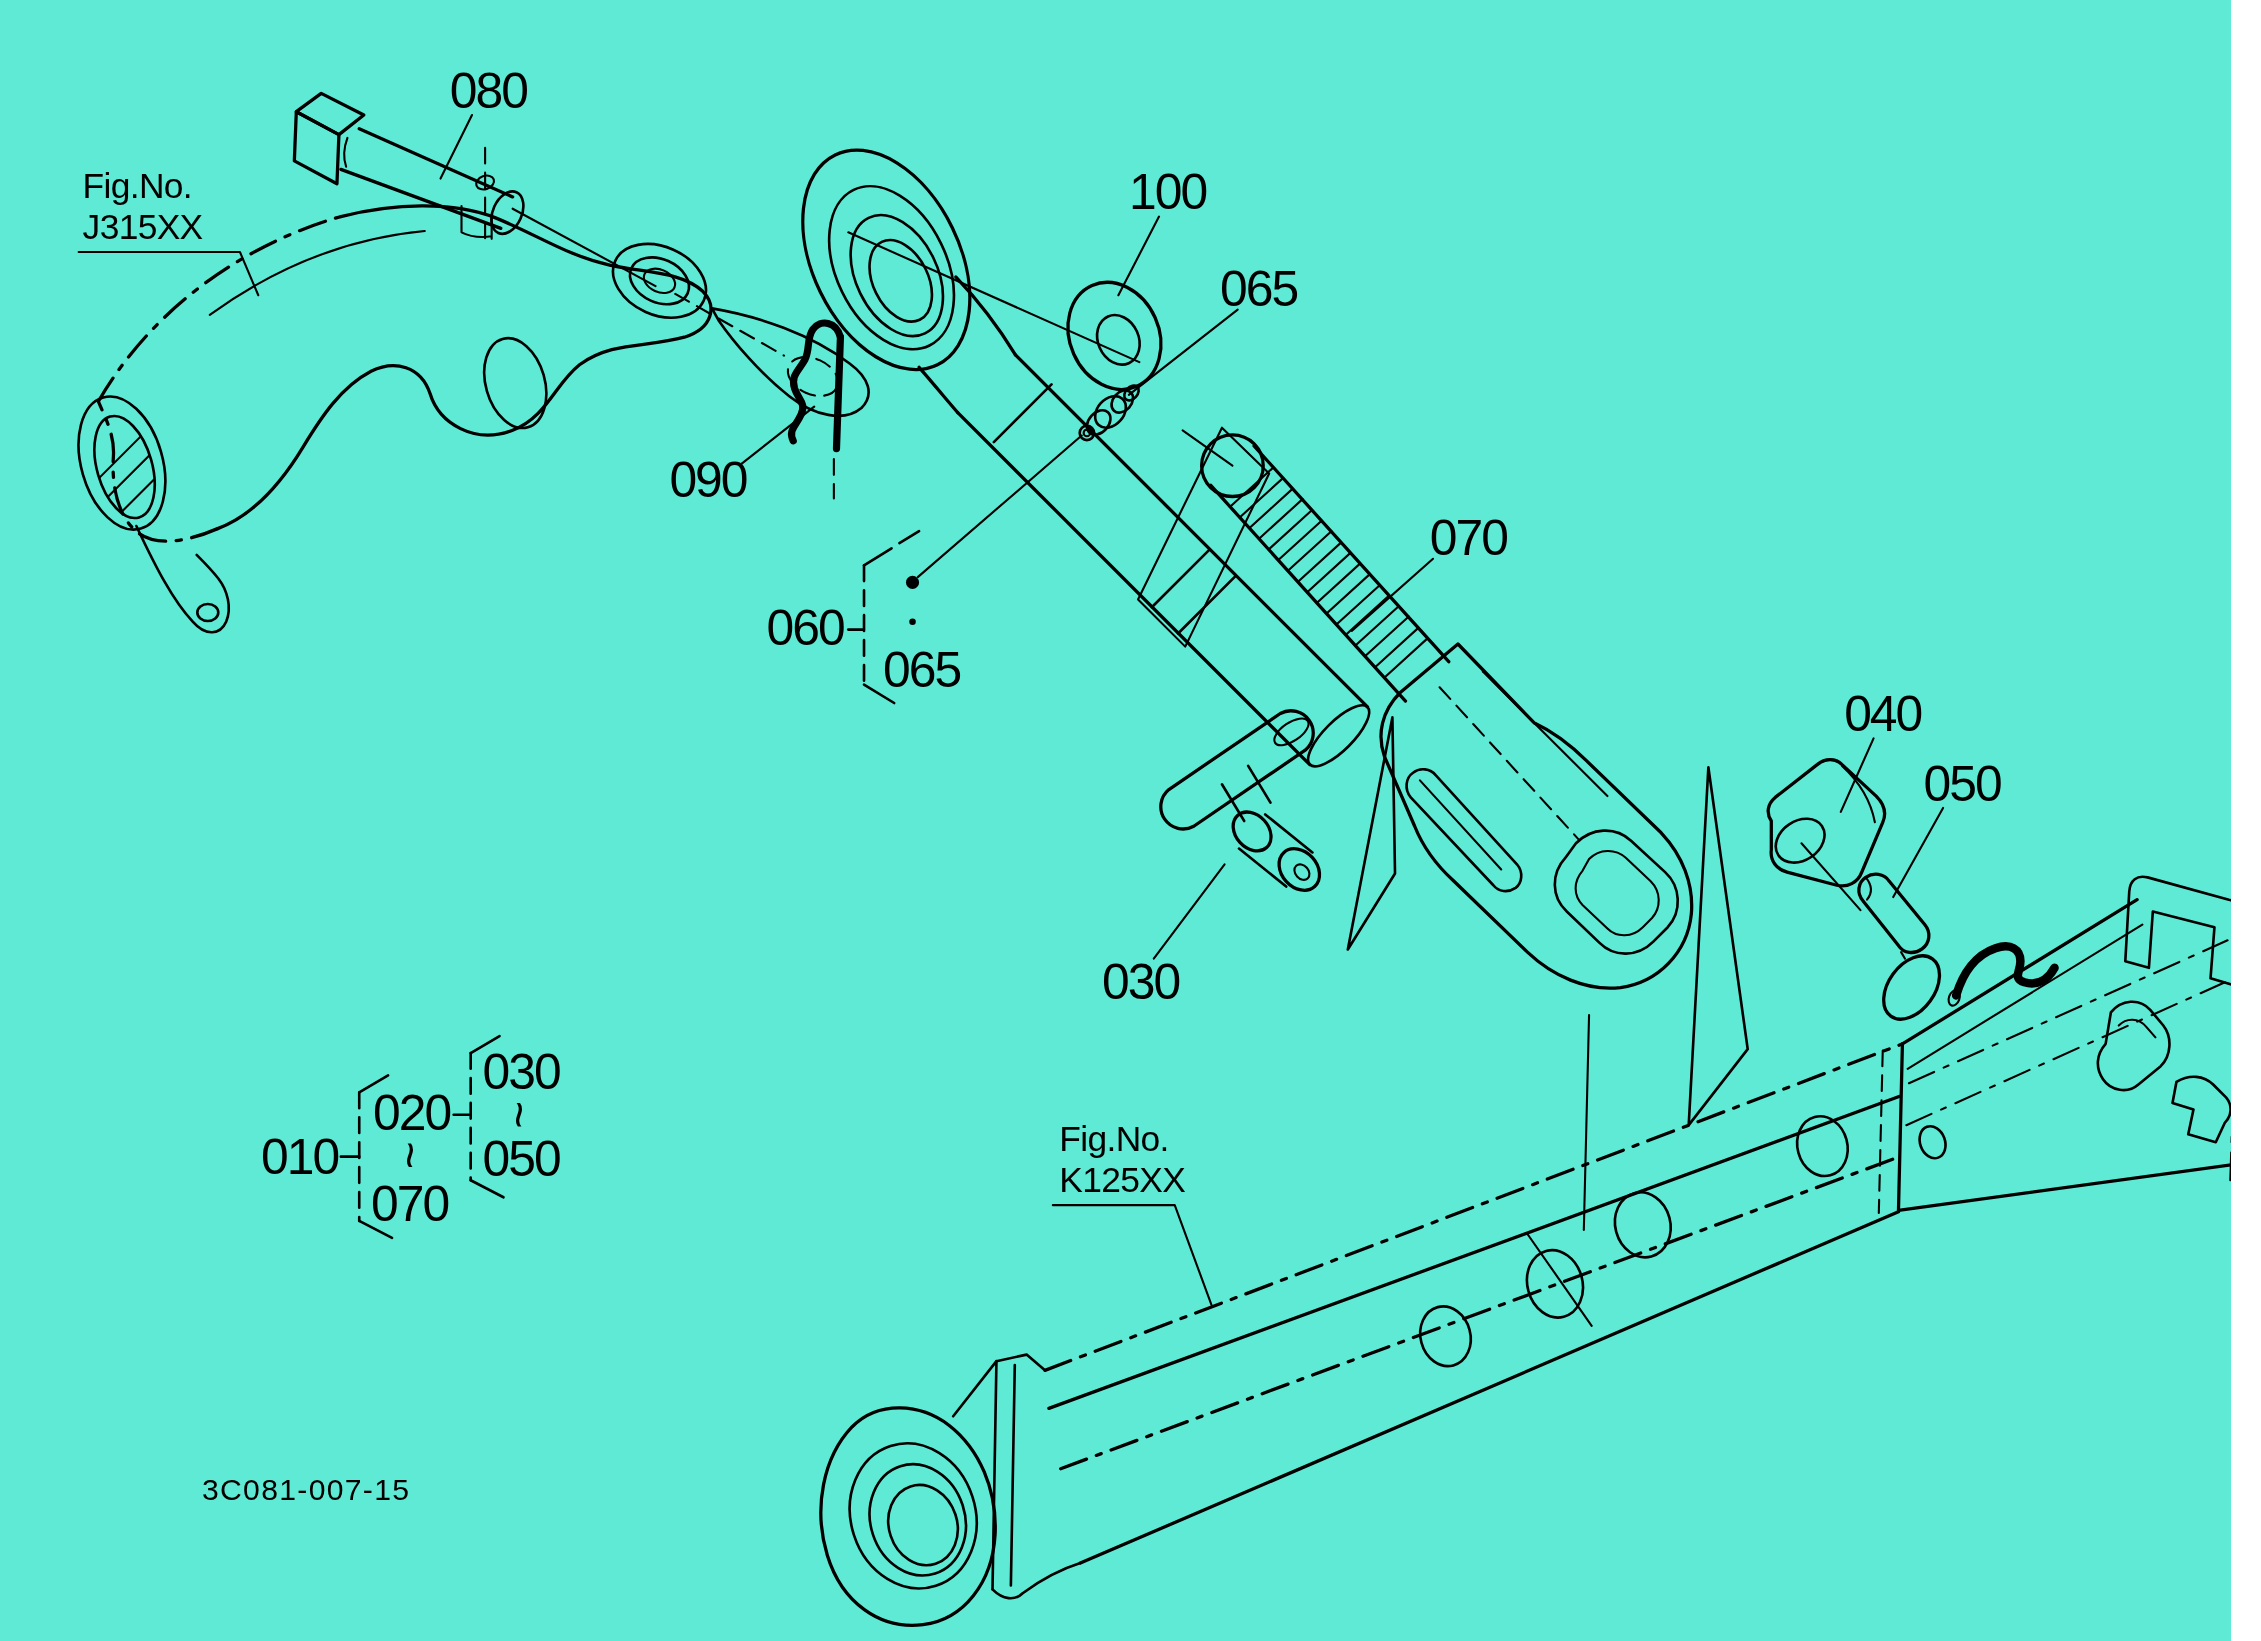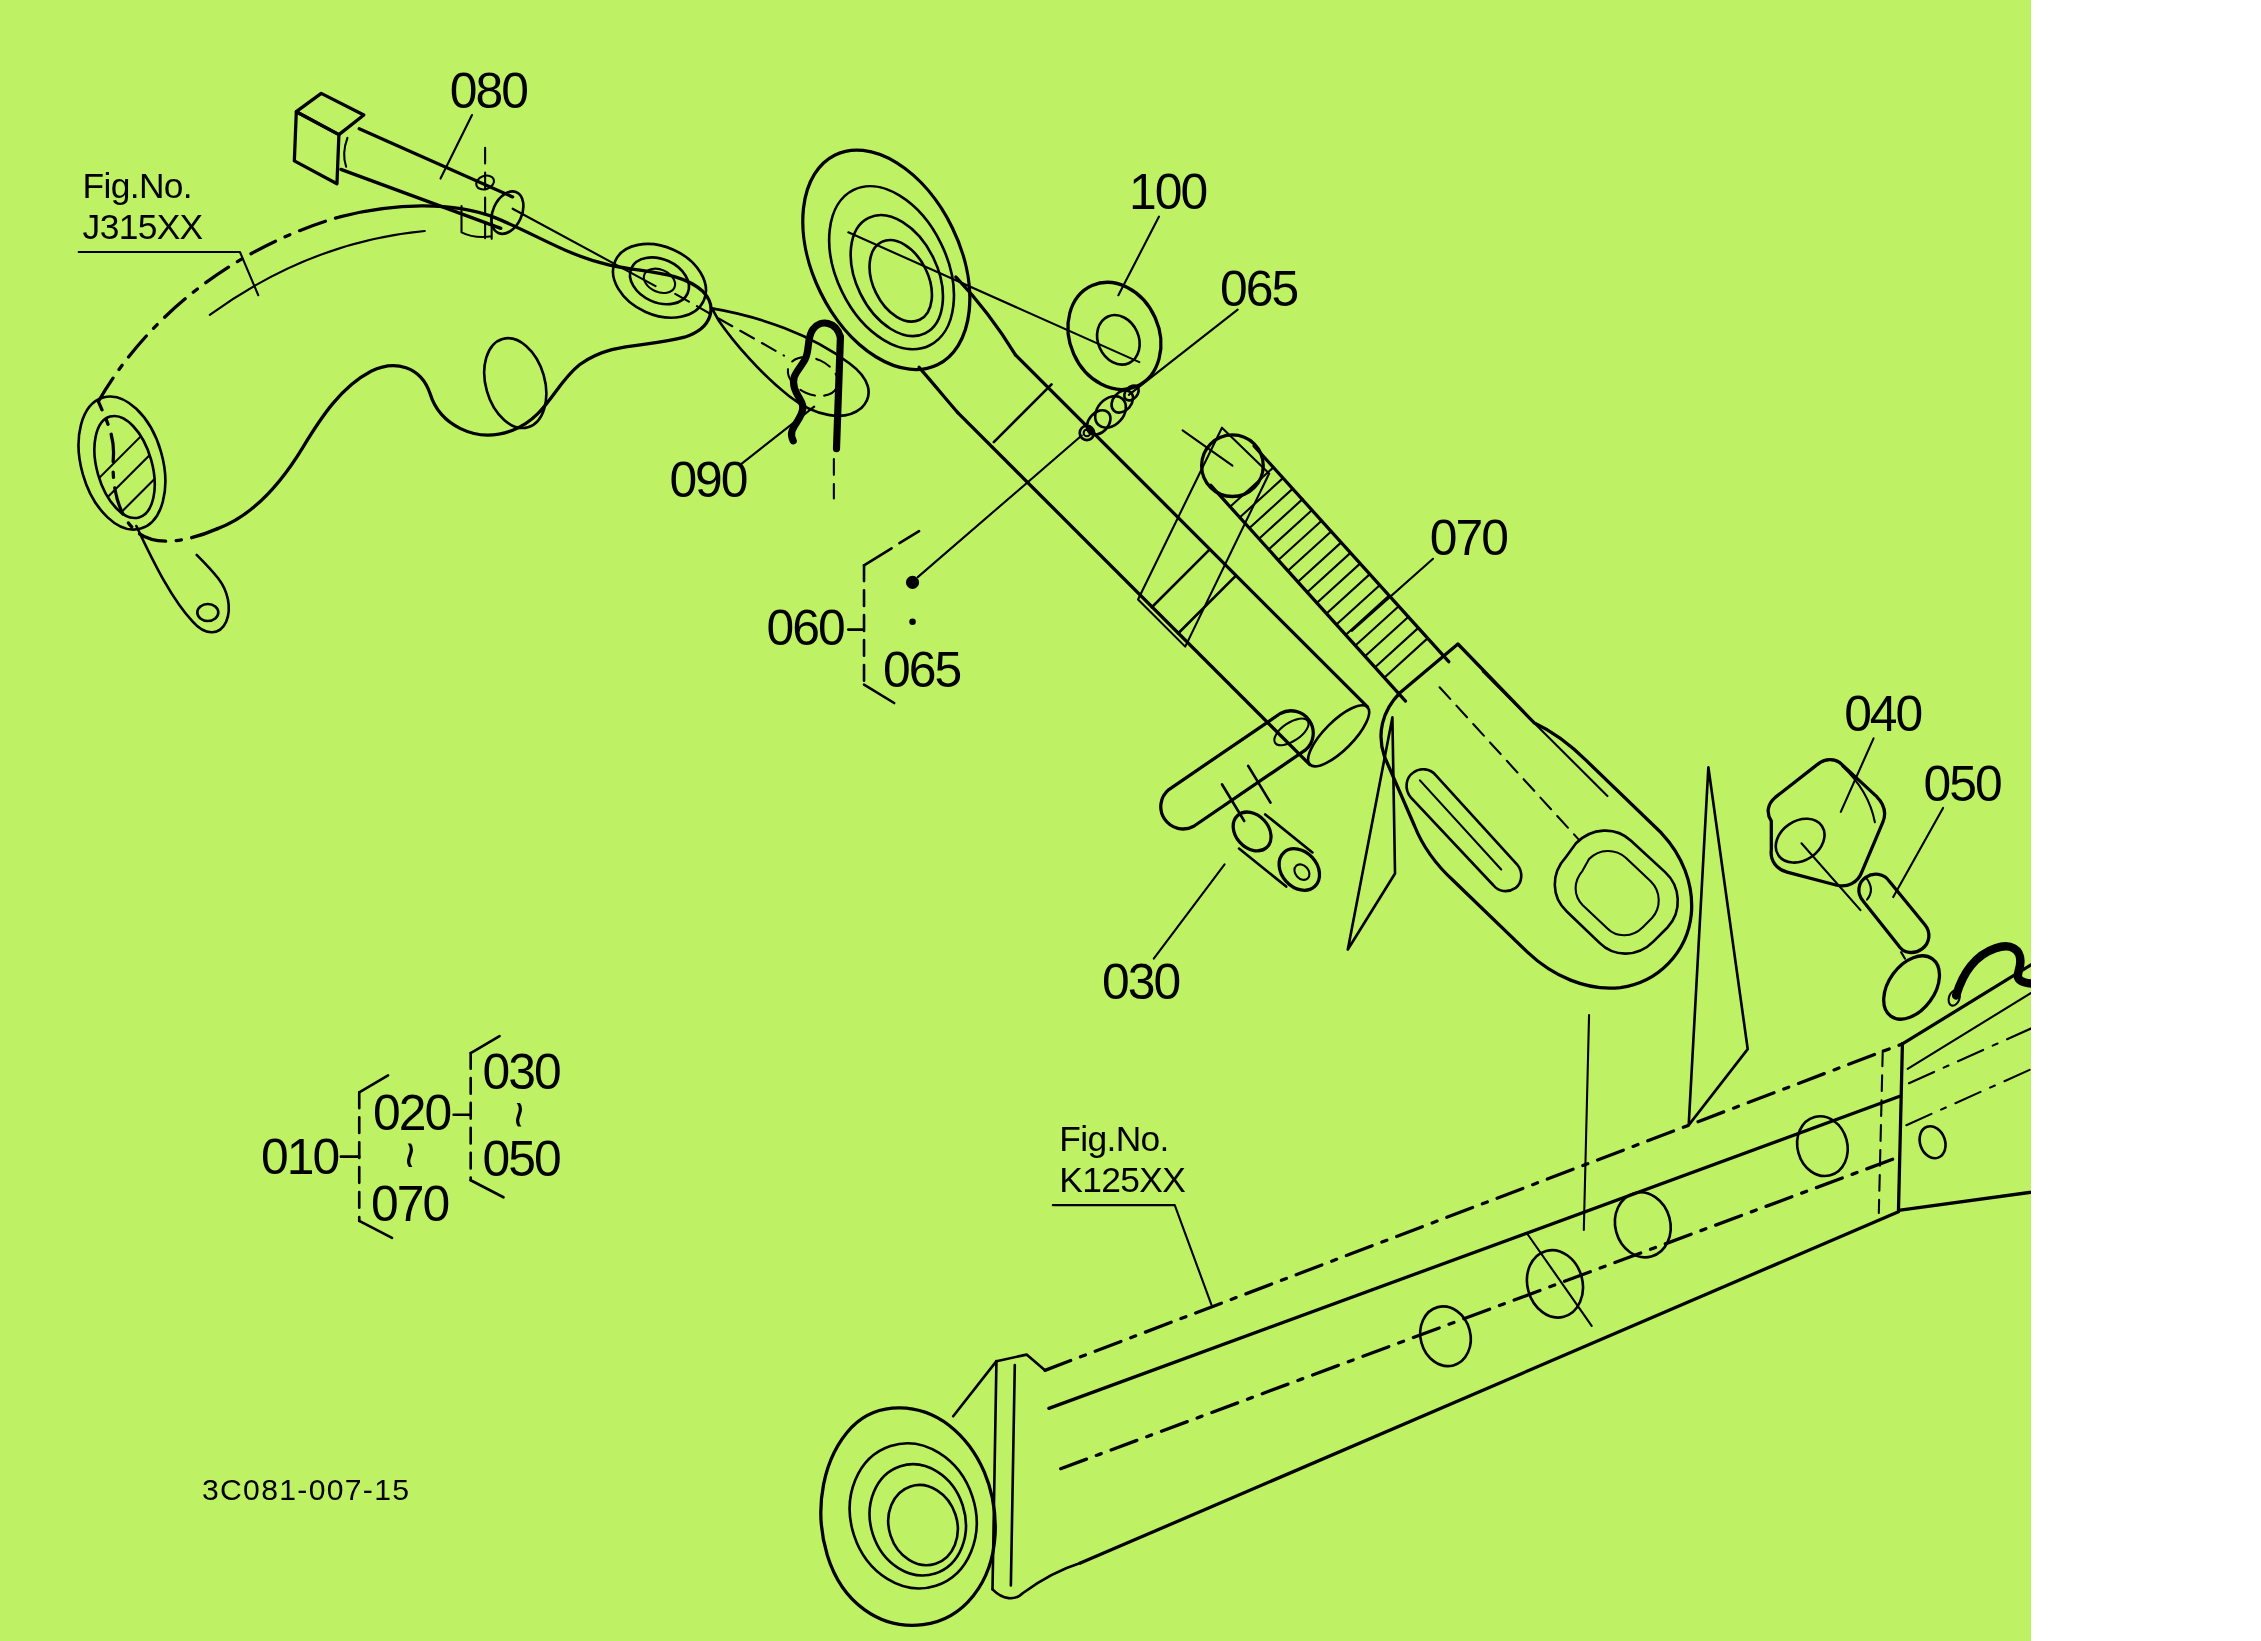--- a/index.html
+++ b/index.html
@@ -1,16 +1,16 @@
 <!DOCTYPE html>
 <html style="font-size:10.5px"><head>
 <meta charset="utf-8">
 <style>
   html,body{margin:0;padding:0;background:#ffffff;}
-  .stage{position:relative;width:2031px;height:1642px;background:#bef264;overflow:hidden;}
+  .stage{position:relative;width:2231px;height:1642px;background:#5eead4;overflow:hidden;}
   svg{position:absolute;left:0;top:0;}
   .ln{stroke:#000;fill:none;stroke-width:5;stroke-linecap:round;stroke-linejoin:round;}
   .thin{stroke-width:3.2;}
   .mid{stroke-width:4;}
   .wire{stroke-width:11;}
   .clipwire{stroke-width:13;}
   .dd{stroke-dasharray:42 16 8 16;}  
   .dsh{stroke-dasharray:24 14;}      
   .dot{fill:#000;stroke:none;}
   text{font-family:"Liberation Sans","DejaVu Sans",sans-serif;fill:#000;}

